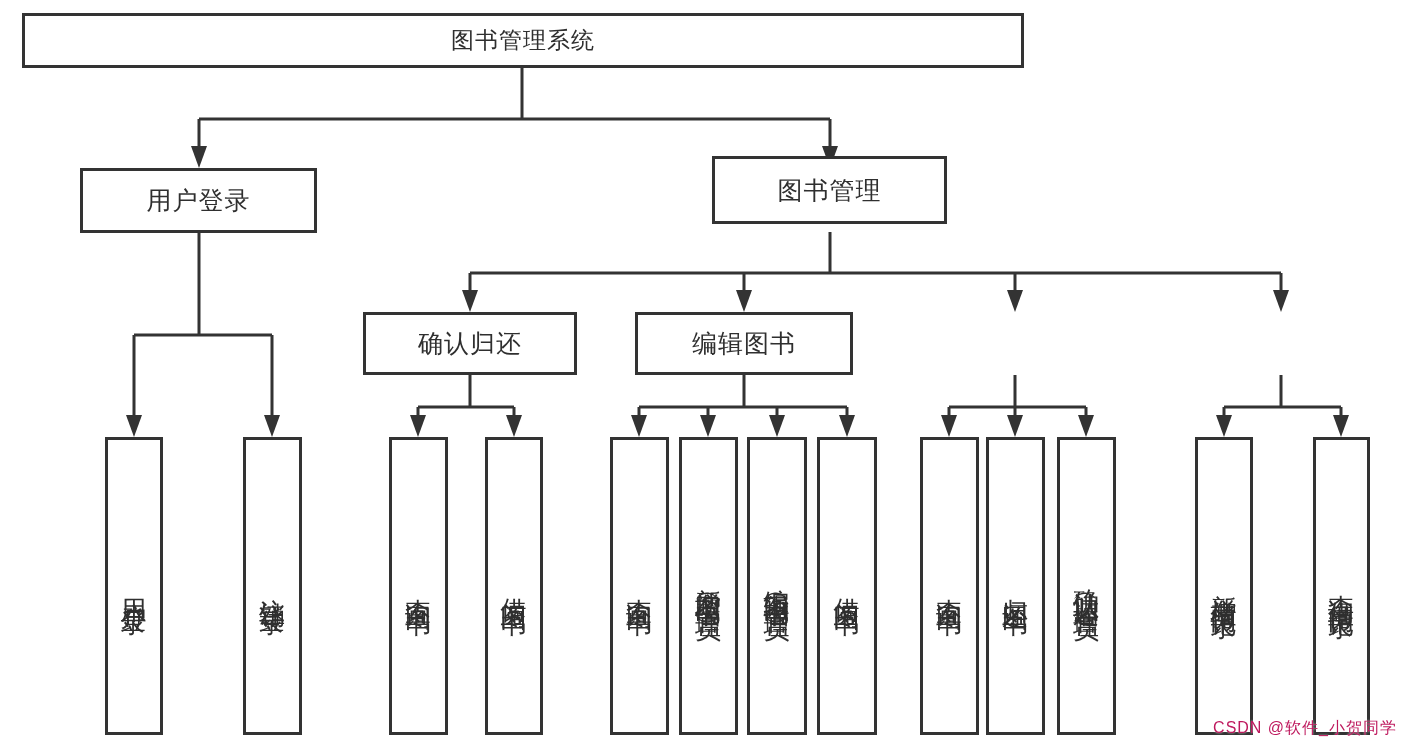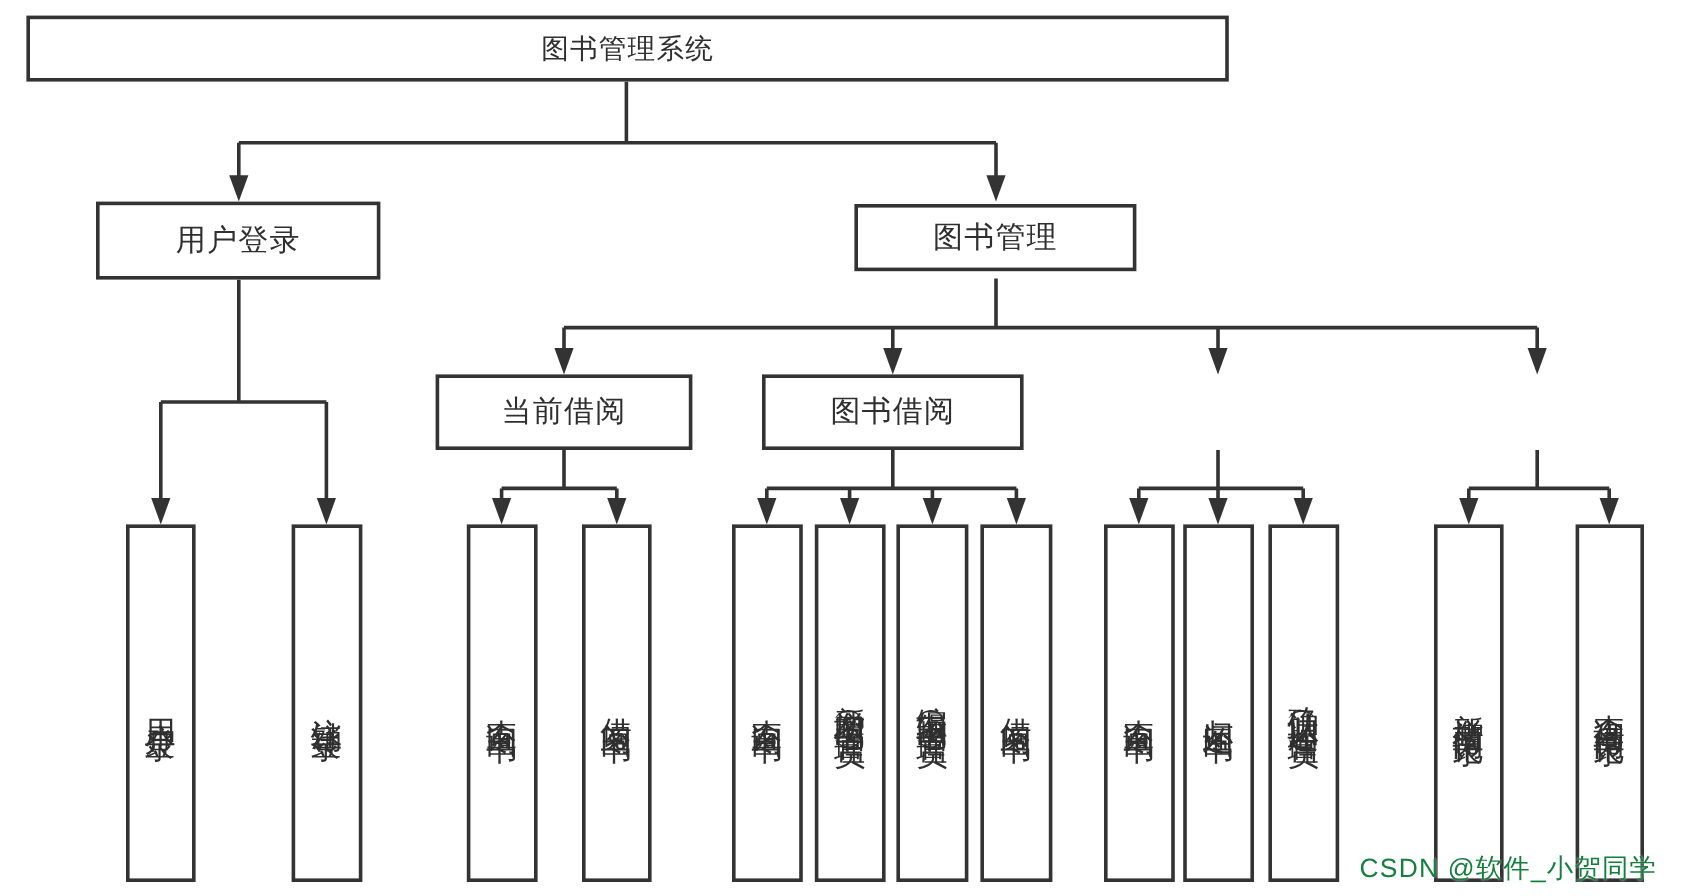--- a/index.html
+++ b/index.html
@@ -13,22 +13,22 @@
     display:flex;align-items:center;justify-content:center;
     white-space:nowrap;line-height:1;color:#2f2f2f;
   }
   .h{font-size:25px;letter-spacing:1px;}
   .title{font-size:23px;letter-spacing:1px;}
   .v{
     writing-mode:vertical-rl;text-orientation:mixed;
     font-size:26px;letter-spacing:4px;
   }
   .watermark{
-    position:absolute;right:24px;bottom:8px;font-size:22px;letter-spacing:1px;
-    color:#15803d;text-shadow:0 0 2px rgba(255,255,255,.9);z-index:5;
+    position:absolute;right:8px;bottom:8px;font-size:16px;letter-spacing:1px;
+    color:#be185d;text-shadow:0 0 2px rgba(255,255,255,.9);z-index:5;
   }
 </style>
 </head>
 <body>
 
 <div class="canvas">
 
   <svg class="connectors" viewBox="0 0 1405 747" xmlns="http://www.w3.org/2000/svg">
     <g stroke="#333333" stroke-width="3" fill="none">
 
@@ -65,24 +65,24 @@
       <polygon points="1007,415 1023,415 1015,437"></polygon>
       <polygon points="1078,415 1094,415 1086,437"></polygon>
       <polygon points="1216,415 1232,415 1224,437"></polygon>
       <polygon points="1333,415 1349,415 1341,437"></polygon>
     </g>
   </svg>
 
   <div class="node h title" style="left:22px;top:13px;width:1002px;height:55px">图书管理系统</div>
 
   <div class="node h" style="left:80px;top:168px;width:237px;height:65px">用户登录</div>
-  <div class="node h" style="left:712px;top:170px;width:235px;height:56px">图书管理</div>
+  <div class="node h" style="left:712px;top:156px;width:235px;height:68px">图书管理</div>
 
-  <div class="node h" style="left:363px;top:312px;width:214px;height:63px">当前借阅</div>
-  <div class="node h" style="left:635px;top:312px;width:218px;height:63px">图书借阅</div>
+  <div class="node h" style="left:363px;top:312px;width:214px;height:63px">确认归还</div>
+  <div class="node h" style="left:635px;top:312px;width:218px;height:63px">编辑图书</div>
 
   <div class="node v" style="left:105px;top:437px;width:58px;height:298px">用户登录</div>
   <div class="node v" style="left:243px;top:437px;width:59px;height:298px">注销登录</div>
 
   <div class="node v" style="left:389px;top:437px;width:59px;height:298px">查询图书</div>
   <div class="node v" style="left:485px;top:437px;width:58px;height:298px">借阅图书</div>
 
   <div class="node v" style="left:610px;top:437px;width:59px;height:298px">查询图书</div>
   <div class="node v" style="left:679px;top:437px;width:59px;height:298px">新增图书（管理员）</div>
   <div class="node v" style="left:747px;top:437px;width:60px;height:298px">编辑图书（管理员）</div>

